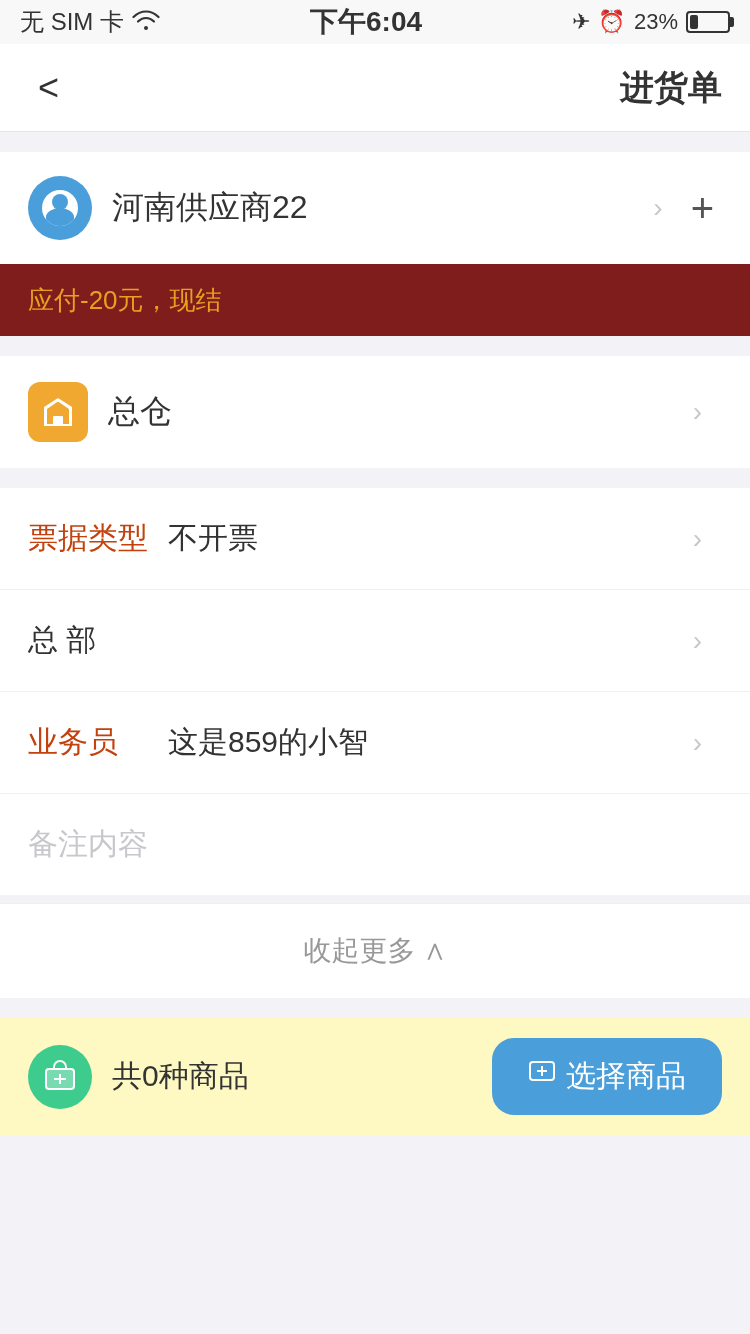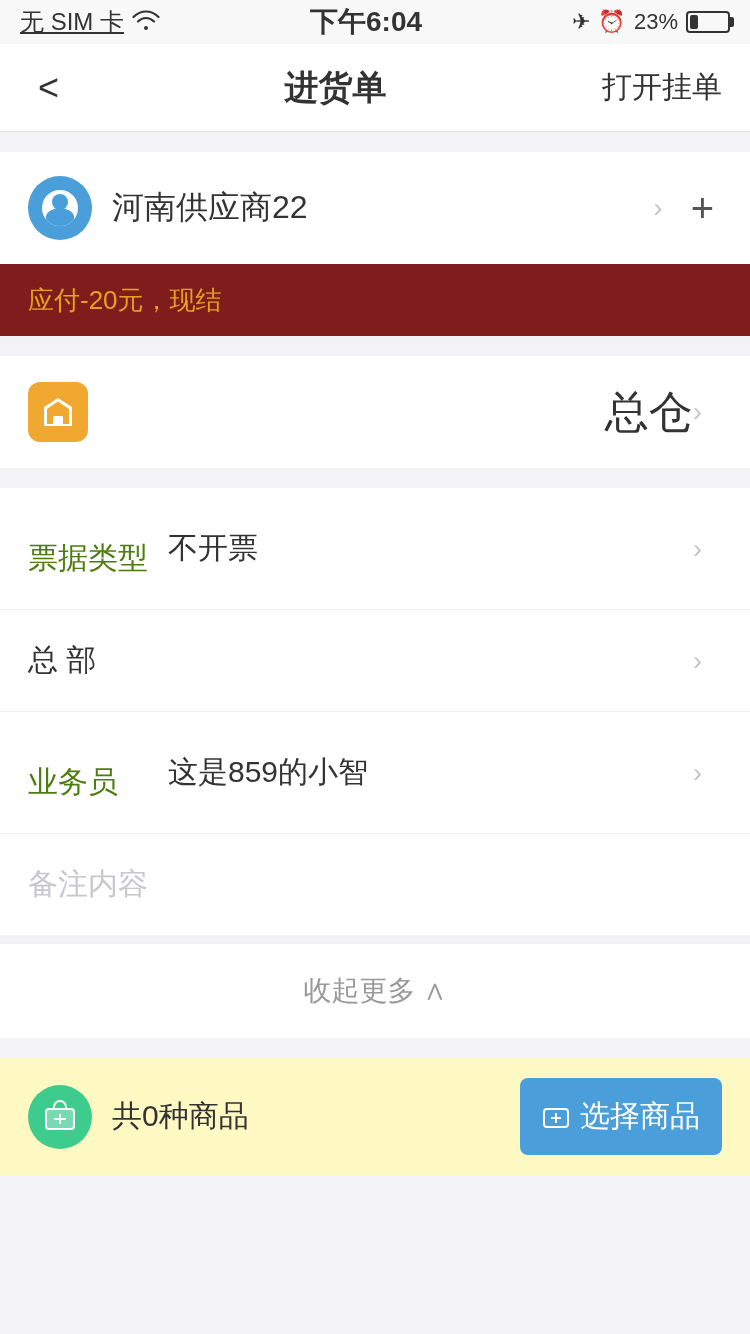--- a/index.html
+++ b/index.html
@@ -18,21 +18,21 @@
       width: 100%;
       height: 44px;
       background: #f8f8f8;
       display: flex;
       align-items: center;
       justify-content: space-between;
       padding: 0 20px;
       font-size: 24px;
       font-weight: 500;
     }
-    .status-left { display: flex; align-items: center; gap: 8px; text-decoration: underline; }
+    .status-left { display: flex; align-items: center; gap: 8px; }
     .status-center { font-size: 28px; font-weight: 600; }
     .status-right { display: flex; align-items: center; gap: 8px; font-size: 22px; }
     .battery-icon {
       width: 44px; height: 22px;
       border: 2px solid #333;
       border-radius: 4px;
       position: relative;
       display: inline-flex;
       align-items: center;
       padding: 2px;
@@ -193,23 +193,22 @@
       margin-right: 20px;
       flex-shrink: 0;
     }
     .warehouse-icon svg {
       width: 36px;
       height: 36px;
       fill: #fff;
     }
     .warehouse-name {
       flex: 1;
-      font-size: 44px;
-      color: #333;
-      text-align: right;
+      font-size: 32px;
+      color: #333;
     }
 
     .section-divider-line {
       height: 20px;
       background: #f2f2f7;
     }
 
     
     .form-section {
       background: #fff;
@@ -219,24 +218,23 @@
       align-items: center;
       padding: 30px 28px;
       border-bottom: 1px solid #f0f0f0;
       min-height: 90px;
     }
     .form-row:last-child {
       border-bottom: none;
     }
     .form-label {
       font-size: 30px;
-      color: #4d7c0f;
+      color: #c2410c;
       width: 140px;
       flex-shrink: 0;
-      margin-top: 20px;
     }
     .form-value {
       flex: 1;
       font-size: 30px;
       color: #333;
     }
     .form-value.placeholder {
       color: #c7c7cc;
     }
 
@@ -283,26 +281,26 @@
     }
     .product-count {
       flex: 1;
       font-size: 30px;
       color: #333;
     }
     .select-btn {
       background: #4a9eda;
       color: #fff;
       border: none;
-      border-radius: 8px;
-      padding: 18px 22px;
+      border-radius: 22px;
+      padding: 18px 36px;
       font-size: 30px;
       cursor: pointer;
       display: flex;
-      align-items: center;
+      align-items: flex-start;
       gap: 10px;
     }
 
     
     .page-bg {
       background: #f2f2f7;
       min-height: 1334px;
     }
   </style>
 </head>
@@ -328,21 +326,20 @@
       <span>23%</span>
       <div class="battery-icon">
         <div class="battery-fill"></div>
       </div>
     </div>
   </div>
 
   <div class="nav-bar">
     <span class="nav-back">&lt;</span>
     <span class="nav-title">进货单</span>
-    <span class="nav-action">打开挂单</span>
   </div>
 
   <div class="section-divider"></div>
 
   <div class="card-section">
     <div class="supplier-row">
       <div class="supplier-avatar">
         <div class="avatar-person"></div>
       </div>
       <span class="supplier-name">河南供应商22</span>

